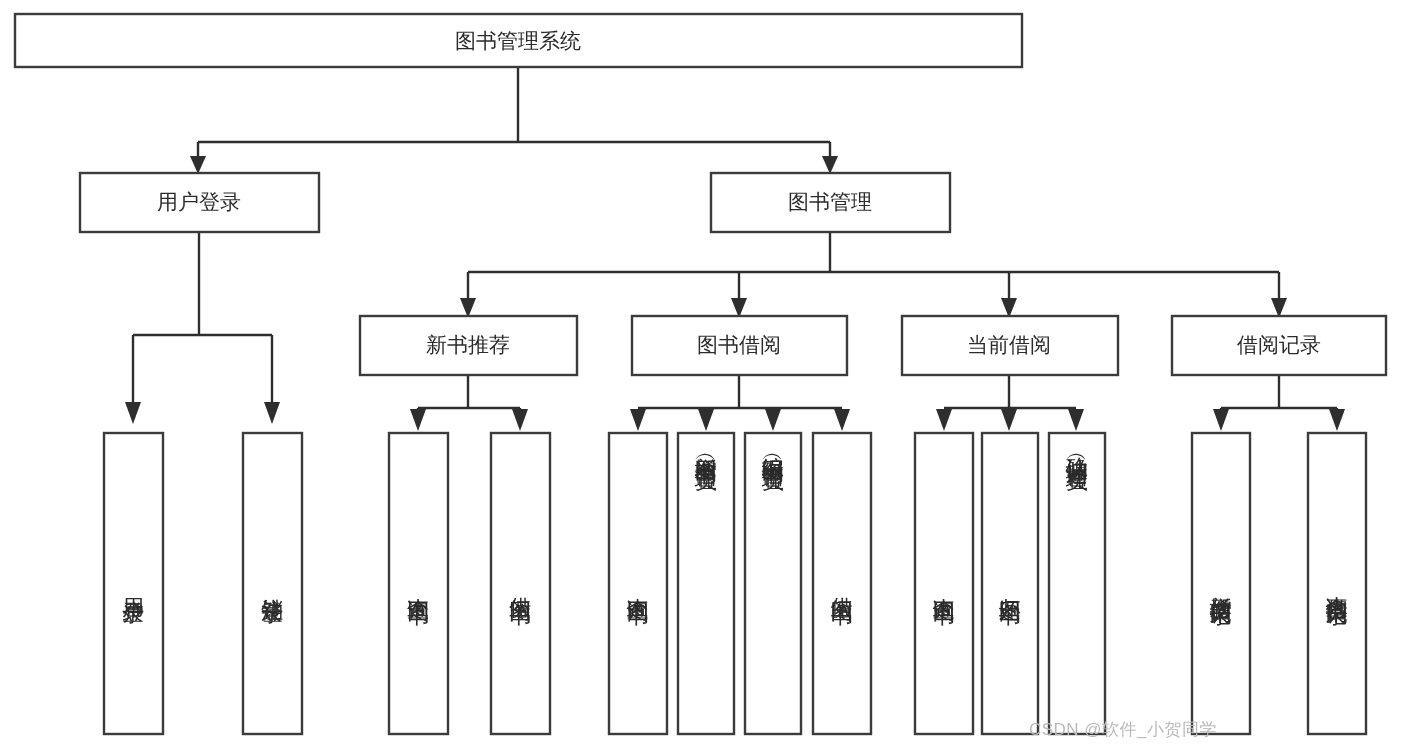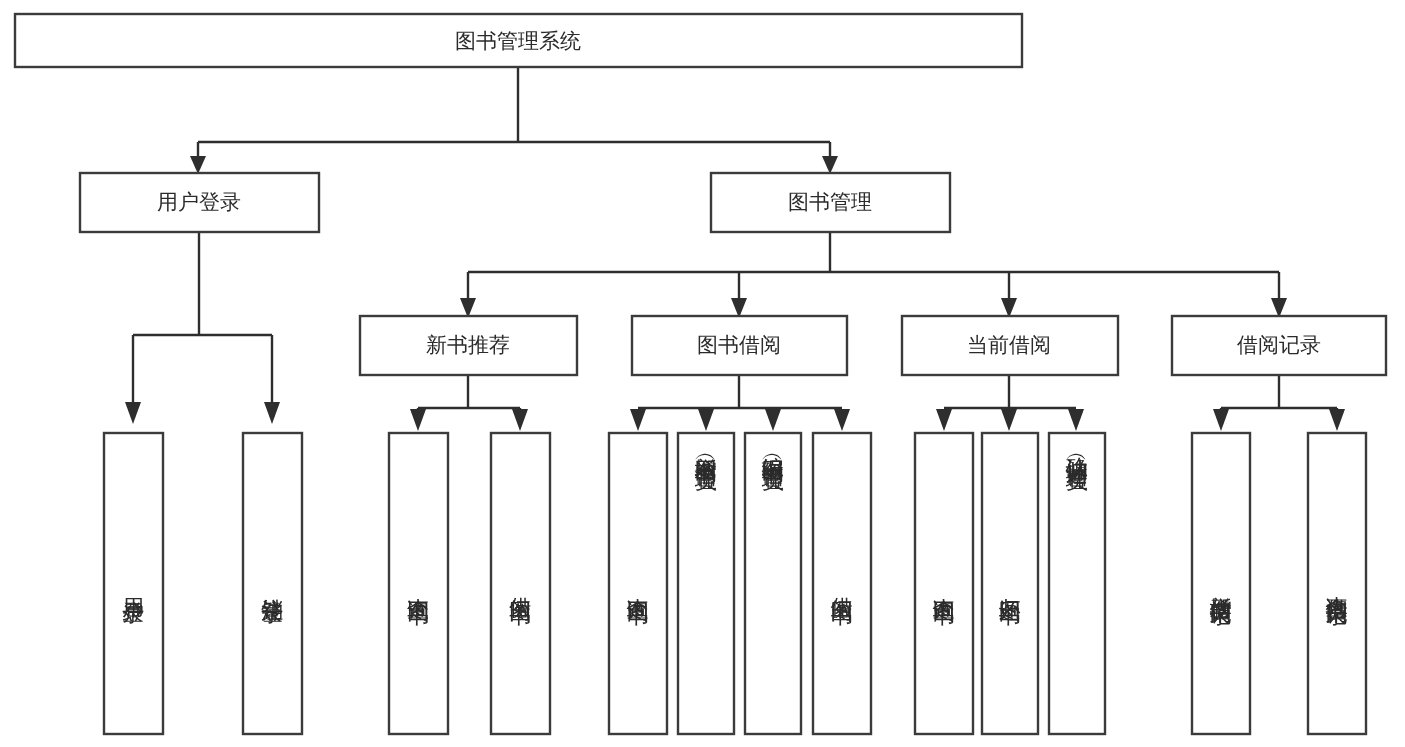--- a/index.html
+++ b/index.html
@@ -239,14 +239,15 @@
   </div>
 
   <div class="vlabel-wrap" style="left:1192px; top:433px; width:58px; height:301px;">
     <span class="vlabel-text">新增借阅记录</span>
   </div>
 
   <div class="vlabel-wrap" style="left:1308px; top:433px; width:58px; height:301px;">
     <span class="vlabel-text">查询借阅记录</span>
   </div>
 
+  <div class="watermark">CSDN @软件_小贺同学</div>
 
 </div>
 
 </body></html>

